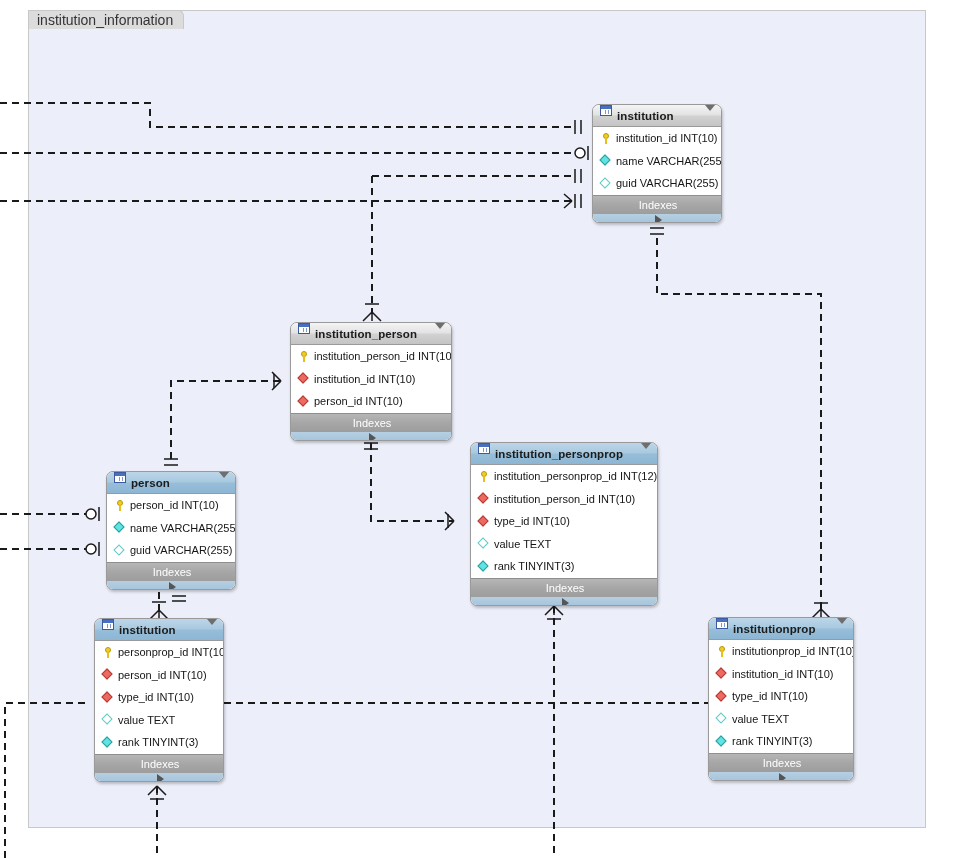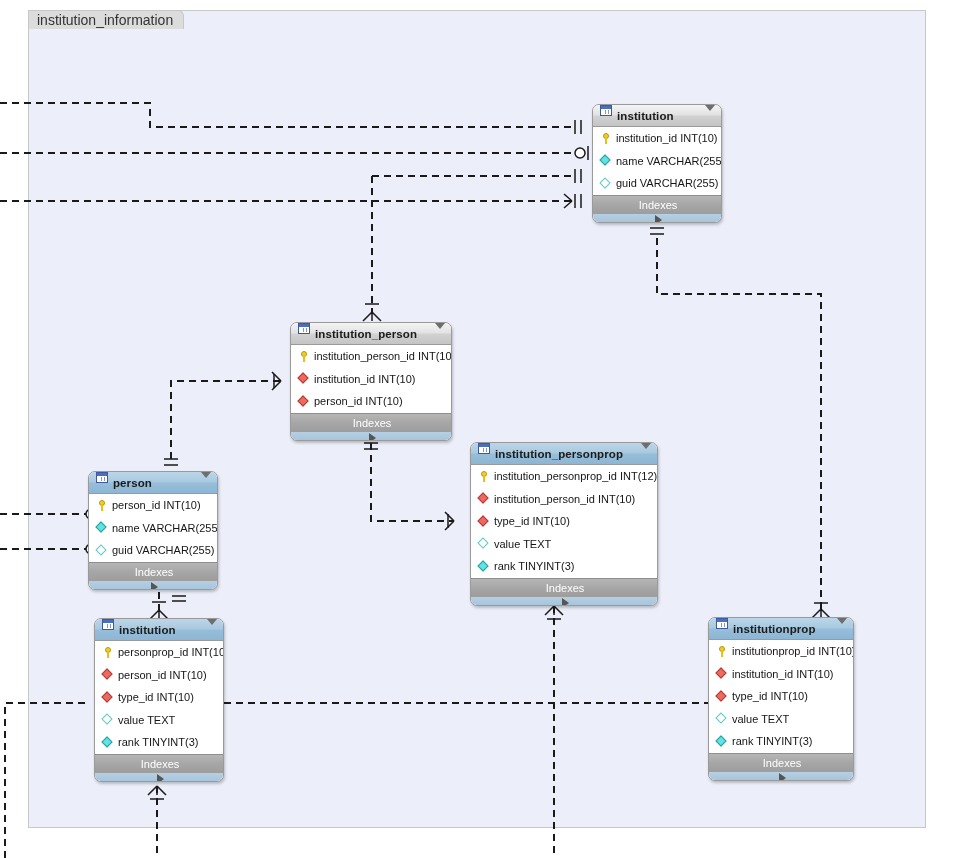--- a/index.html
+++ b/index.html
@@ -312,21 +312,21 @@
           <span class="mk cy"></span>
           <span class="cname">rank TINYINT(3)</span>
         </div>
       </div>
       <div class="idx">
         <span class="ilabel">Indexes</span>
         <span class="arrow"></span>
       </div>
       <div class="foot"></div>
     </div>
-    <div class="tbl sel" style="left: 88px; top: 471px; width: 130px;">
+    <div class="tbl sel" style="left: 106px; top: 471px; width: 130px;">
       <div class="hdr">
         <span class="tbl-icon"></span>
         <span class="tname">person</span>
         <span class="caret"></span>
       </div>
       <div class="cols">
         <div class="col">
           <span class="mk pk"></span>
           <span class="cname">person_id INT(10)</span>
         </div>

